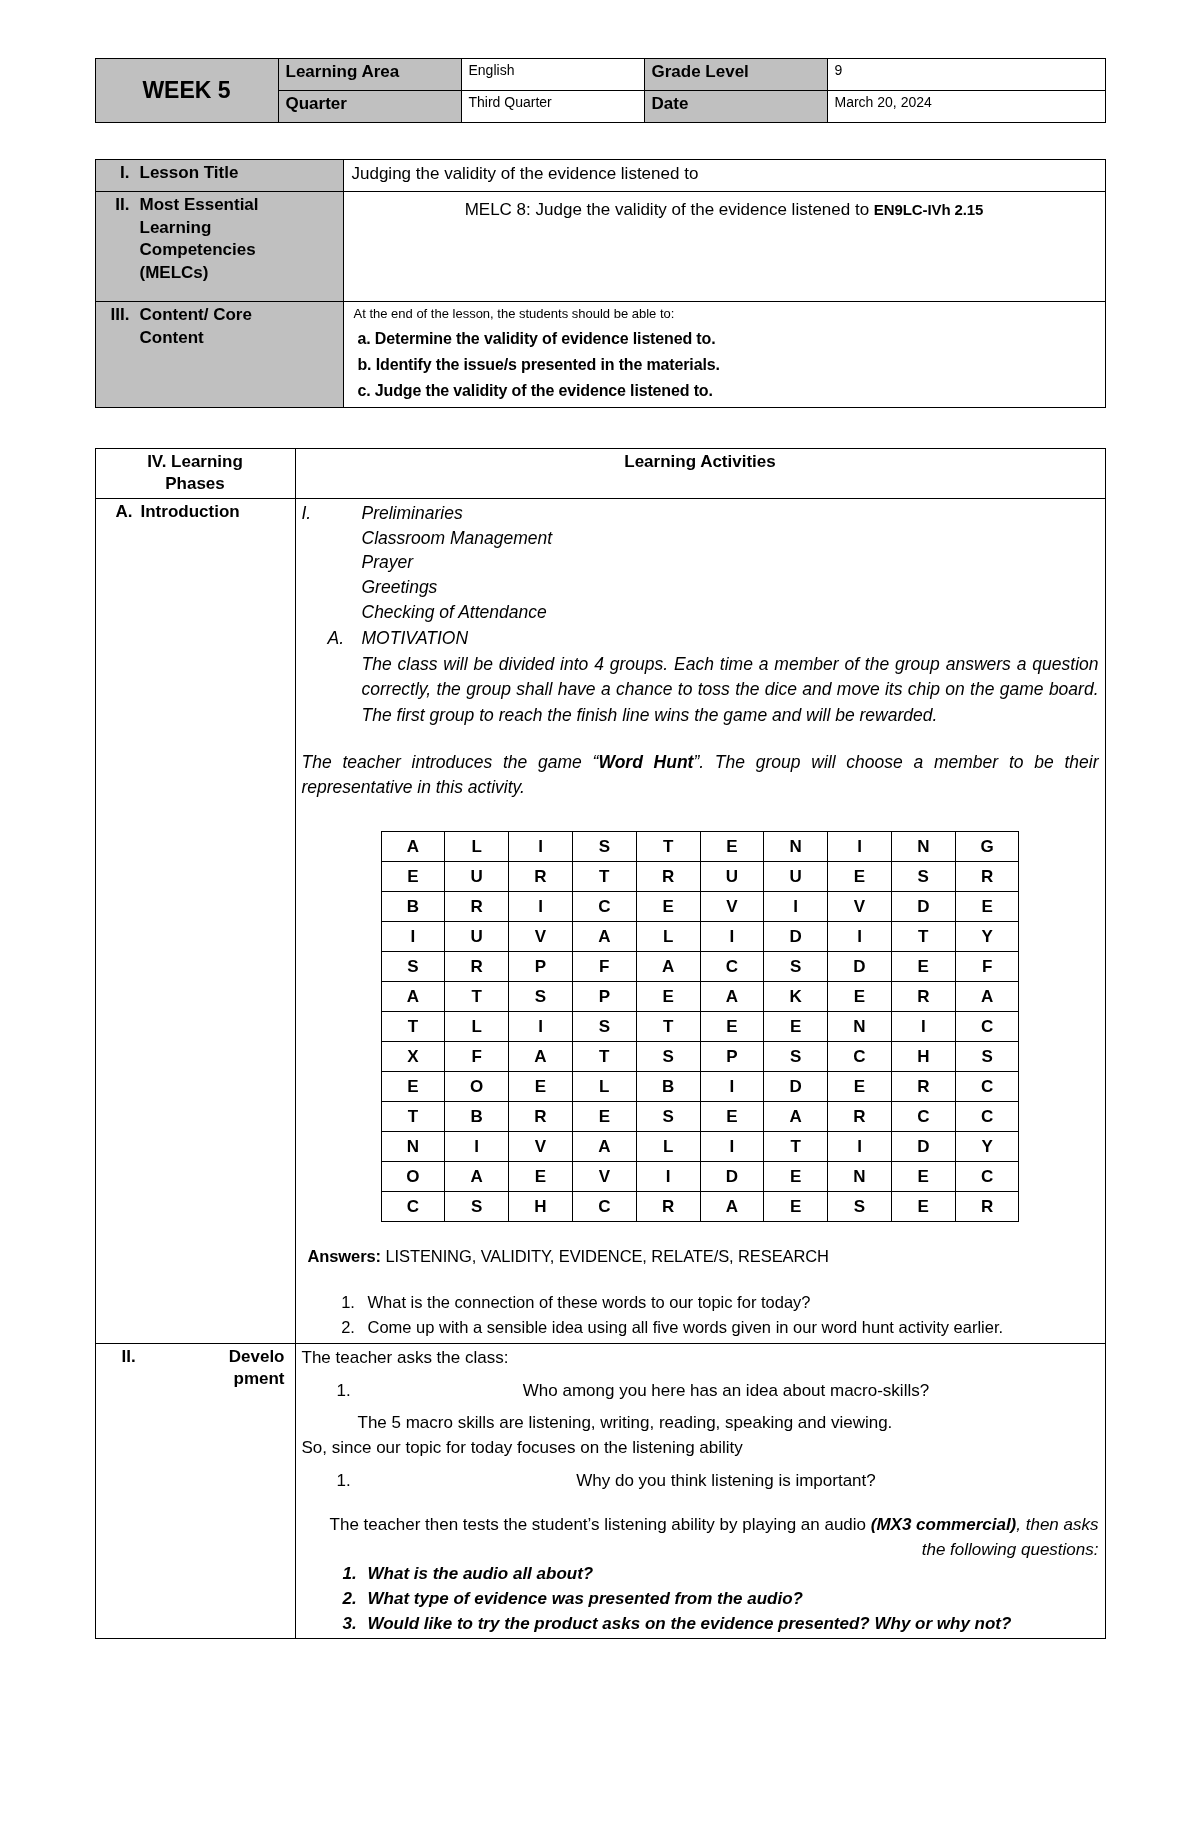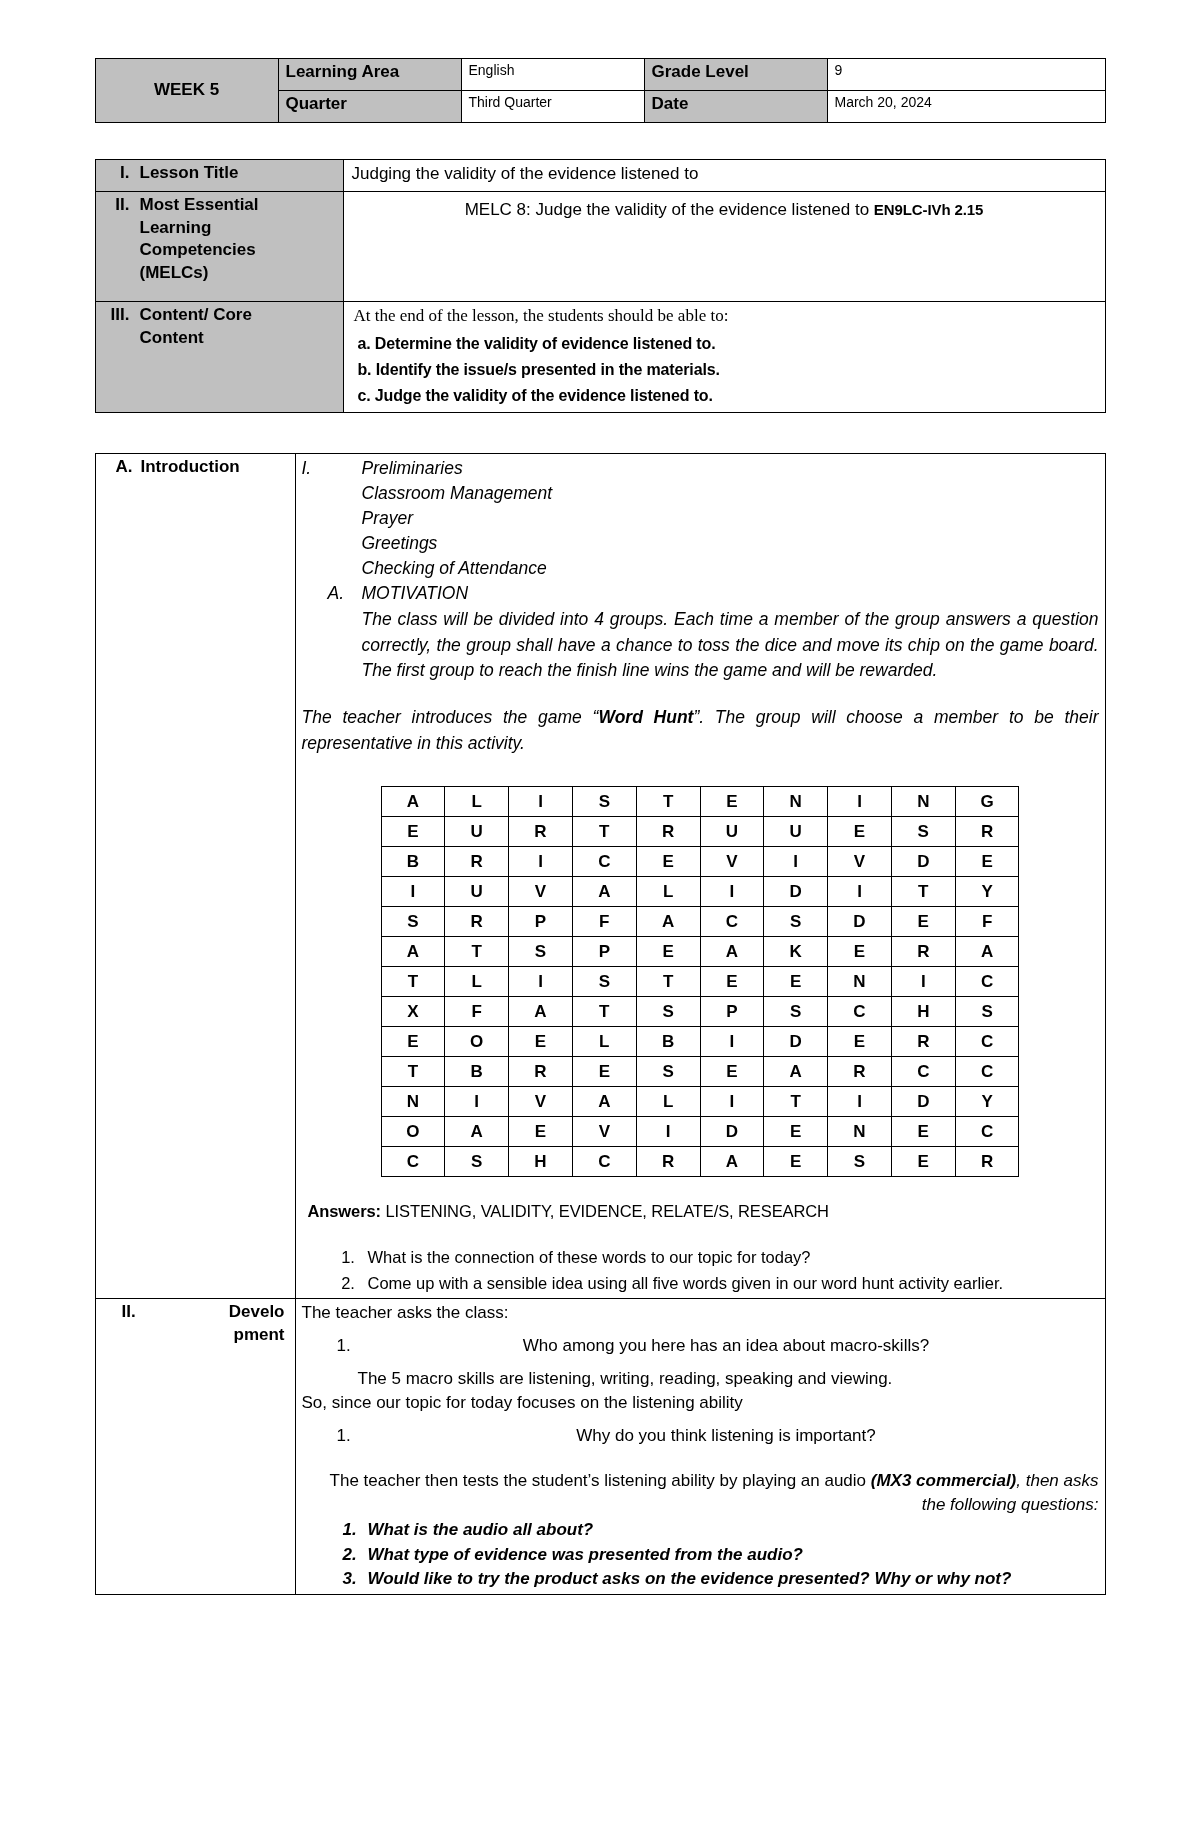--- a/index.html
+++ b/index.html
@@ -46,21 +46,21 @@
     width: 1010px;
     margin-top: 58px;
   }
   #header-table td {
     height: 27px;
     padding: 2px 7px;
   }
   #header-table td.week {
     text-align: center;
     font-weight: bold;
-    font-size: 17px;
+    font-size: 23px;
     vertical-align: middle;
   }
   #header-table td.lbl {
     font-weight: bold;
     font-size: 17px;
   }
   #header-table td.val {
     font-size: 14px;
   }
 
@@ -100,23 +100,22 @@
     letter-spacing: -0.1px;
   }
   .obj-line {
     font-size: 16px;
     font-weight: bold;
     padding-left: 6px;
     margin-top: 5px;
     letter-spacing: -0.15px;
   }
   .obj-intro {
-    font-size: 17px;
+    font-size: 13px;
     padding-left: 2px;
-    font-family: Liberation Serif, serif;
   }
 
   
   #activities-table {
     width: 1010px;
     margin-top: 40px;
   }
   #activities-table td {
     font-size: 17px;
   }
@@ -350,20 +349,27 @@
       </tr>
     </tbody>
   </table>
 
   <table class="doc" id="activities-table">
     <colgroup>
       <col style="width:200px">
       <col style="width:810px">
     </colgroup>
     <tbody>
+      <tr>
+        <td class="phase-head">
+          <div>IV.  Learning</div>
+          <div>Phases</div>
+        </td>
+        <td class="act-head">Learning Activities</td>
+      </tr>
 
       <tr>
         <td class="phase-cell">
           <div class="phase-inner">
             <span class="pnum">A.</span>
             <span>Introduction</span>
           </div>
         </td>
         <td class="act-cell">
 

